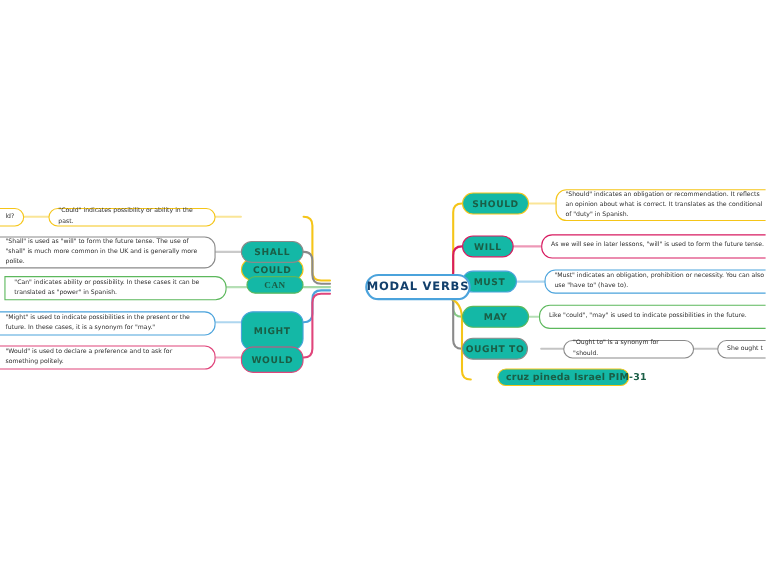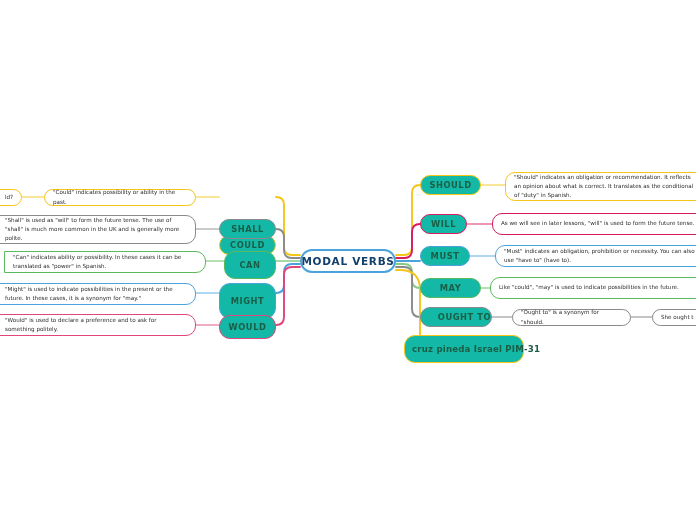--- a/index.html
+++ b/index.html
@@ -39,20 +39,21 @@
     box-sizing: border-box;
     border: 2px solid #4BA3DC;
     border-radius: 14px;
     background: #ffffff;
     color: #123F6B;
     font-weight: bold;
     font-size: 10.5px;
     letter-spacing: 0.7px;
     white-space: nowrap;
     z-index: 5;
+    margin-left: 32px;
   }
 
   
   .pill {
     position: absolute;
     display: flex;
     align-items: center;
     justify-content: center;
     box-sizing: border-box;
     border: 1.8px solid #999;
@@ -129,21 +130,21 @@
   <div class="central" style="left:300px; top:249px; width:96px; height:24px;">
     <span>MODAL VERBS</span>
   </div>
 
   <div class="pill" style="left:219px; top:187px; width:57px; height:20px; border-color:#F5C518;margin-top:48px;">
     <span>COULD</span>
   </div>
   <div class="pill" style="left:219px; top:219px; width:57px; height:20px; border-color:#8A8A8A;">
     <span>SHALL</span>
   </div>
-  <div class="pill" style="left:224px; top:251px; width:52px; height:28px; border-color:#5CB85C;">
+  <div class="pill" style="left:224px; top:251px; width:52px; height:16px; border-color:#5CB85C;font-family:Liberation Serif, serif;">
     <span>CAN</span>
   </div>
   <div class="pill" style="left:219px; top:283px; width:57px; height:36px; border-color:#4BA3DC;text-align:center;">
     <span>MIGHT</span>
   </div>
   <div class="pill" style="left:219px; top:315px; width:57px; height:24px; border-color:#E0457B;">
     <span>WOULD</span>
   </div>
 
   <div class="leaf" style="left:44px; top:189px; width:152px; height:17px; border-color:#F5C518;">
@@ -174,24 +175,24 @@
   </div>
   <div class="pill" style="left:420px; top:214px; width:47px; height:20px; border-color:#D81B60;">
     <span>WILL</span>
   </div>
   <div class="pill" style="left:420px; top:246px; width:50px; height:20px; border-color:#4BA3DC;">
     <span>MUST</span>
   </div>
   <div class="pill" style="left:420px; top:278px; width:61px; height:20px; border-color:#5CB85C;">
     <span>MAY</span>
   </div>
-  <div class="pill" style="left:420px; top:307px; width:72px; height:20px; border-color:#8A8A8A;justify-content:flex-end;">
+  <div class="pill" style="left:420px; top:307px; width:60px; height:20px; border-color:#8A8A8A;">
     <span>OUGHT TO</span>
   </div>
-  <div class="pill author" style="left:404px; top:335px; width:120px; height:28px; border-color:#F5C518;padding-left:24px;">
+  <div class="pill author" style="left:452px; top:335px; width:120px; height:16px; border-color:#F5C518;padding-left:24px;">
     <span>cruz pineda Israel PIM-31</span>
   </div>
 
   <div class="leaf clip-right" style="left:505px; top:172px; width:200px; height:29px; border-color:#F5C518;">
     <span>"Should" indicates an obligation or recommendation. It reflects an opinion about what is correct. It translates as the conditional of "duty" in Spanish.</span>
   </div>
 
   <div class="leaf clip-right" style="left:492px; top:213px; width:212px; height:22px; border-color:#D81B60;">
     <span>As we will see in later lessons, "will" is used to form the future tense.</span>
   </div>

